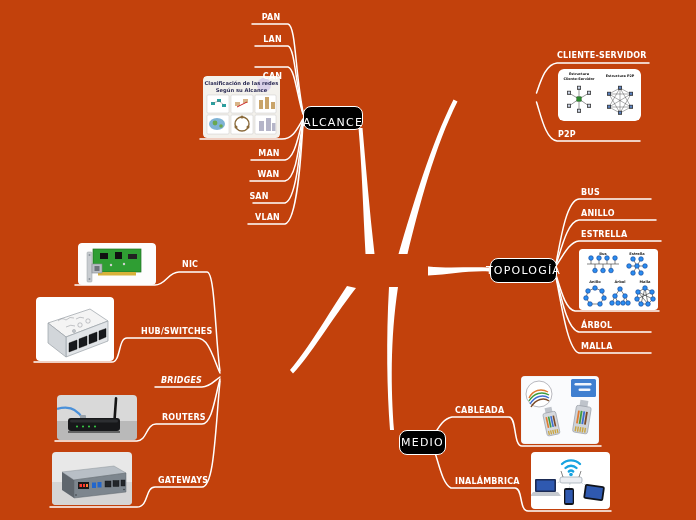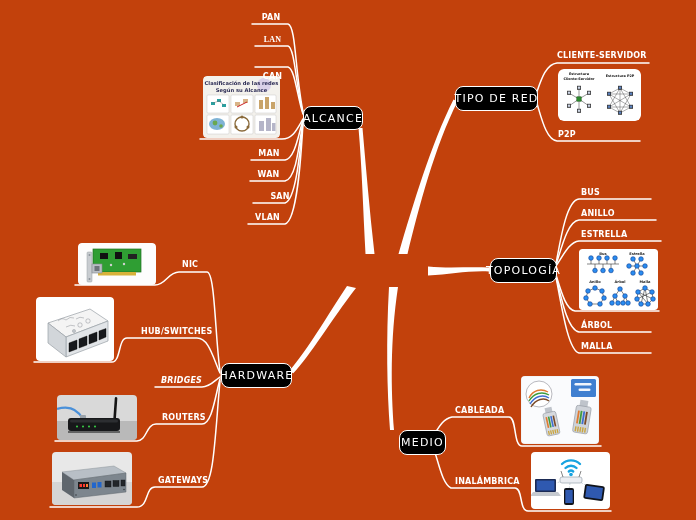--- a/index.html
+++ b/index.html
@@ -364,55 +364,49 @@
       <rect x="33" y="36" width="10" height="17" rx="2" fill="#10131a"></rect>
       <rect x="34.3" y="38" width="7.4" height="13" fill="#2f59b0"></rect>
       <g transform="rotate(8 63 41)">
         <rect x="53" y="33" width="20" height="15" rx="2" fill="#10131a"></rect>
         <rect x="54.8" y="34.8" width="16.4" height="11.4" fill="#2f59b0"></rect>
       </g>
     </svg>
   </div>
 
   <div class="leaf center" style="left:252px;top:13px;width:38px;">PAN</div>
-  <div class="leaf center" style="left:255px;top:35px;width:35px;font-family:Liberation Serif, serif;">LAN</div>
+  <div class="leaf center" style="left:255px;top:35px;width:35px;">LAN</div>
   <div class="leaf center" style="left:255px;top:52px;width:35px;margin-top:20px;">CAN</div>
   <div class="leaf center" style="left:251px;top:149px;width:36px;">MAN</div>
   <div class="leaf center" style="left:250px;top:170px;width:37px;">WAN</div>
-  <div class="leaf center" style="left:263px;top:192px;width:34px;">SAN</div>
+  <div class="leaf center" style="left:242px;top:192px;width:34px;">SAN</div>
   <div class="leaf center" style="left:248px;top:213px;width:39px;">VLAN</div>
 
   <div class="leaf" style="left:557px;top:51px;">CLIENTE-SERVIDOR</div>
   <div class="leaf" style="left:558px;top:130px;">P2P</div>
 
   <div class="leaf" style="left:581px;top:188px;">BUS</div>
   <div class="leaf" style="left:581px;top:209px;">ANILLO</div>
   <div class="leaf" style="left:581px;top:230px;">ESTRELLA</div>
   <div class="leaf" style="left:581px;top:321px;">ÁRBOL</div>
   <div class="leaf" style="left:581px;top:342px;">MALLA</div>
 
   <div class="leaf" style="left:182px;top:260px;">NIC</div>
   <div class="leaf" style="left:141px;top:327px;">HUB/SWITCHES</div>
   <div class="leaf" style="left:161px;top:376px;font-style:italic;">BRIDGES</div>
   <div class="leaf" style="left:162px;top:413px;">ROUTERS</div>
   <div class="leaf" style="left:158px;top:476px;">GATEWAYS</div>
 
   <div class="leaf" style="left:455px;top:406px;">CABLEADA</div>
   <div class="leaf" style="left:455px;top:477px;">INALÁMBRICA</div>
 
-  <div class="topic" style="left:303px;top:106px;width:58px;height:22px;">
+  <div class="topic" style="left:303px;top:106px;width:58px;height:22px;align-items:flex-end;">
     <span>ALCANCE</span>
-  </div>
-  <div class="topic" style="left:455px;top:86px;width:81px;height:23px;">
-    <span>TIPO DE RED</span>
   </div>
   <div class="topic" style="left:490px;top:258px;width:65px;height:23px;">
     <span>TOPOLOGÍA</span>
   </div>
-  <div class="topic" style="left:221px;top:363px;width:69px;height:23px;">
-    <span>HARDWARE</span>
-  </div>
   <div class="topic" style="left:387px;top:430px;width:45px;height:23px;margin-left:12px;">
     <span>MEDIO</span>
   </div>
 
 
 </div>
 
 </body></html>

